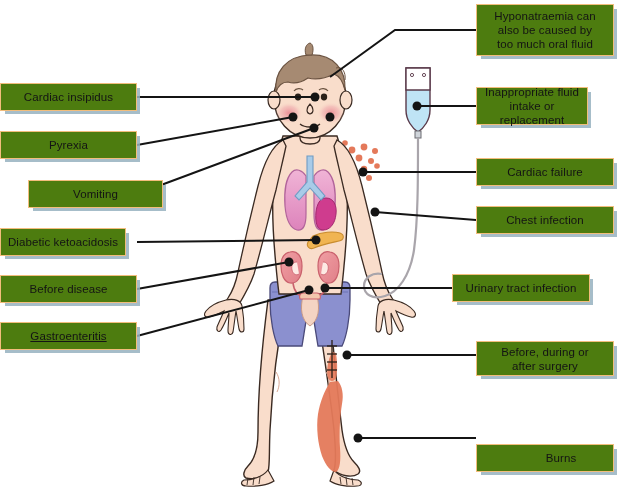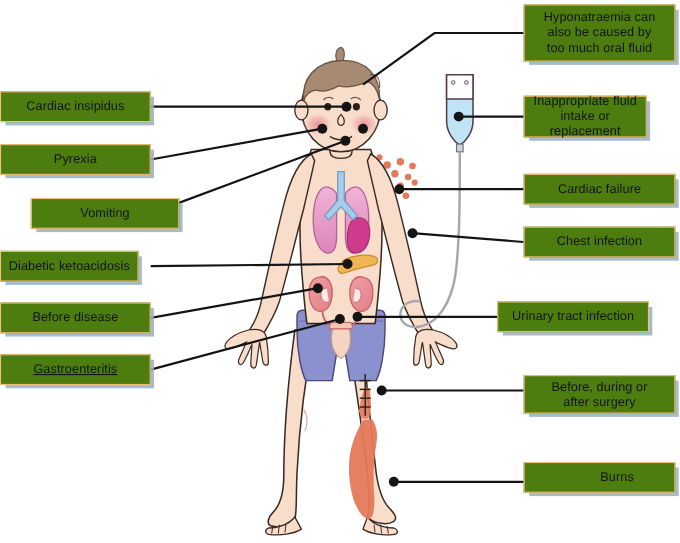--- a/index.html
+++ b/index.html
@@ -295,18 +295,18 @@
       <div class="callout-box" style="left: 476px; top: 206px; width: 138px; height: 28px;">
         <span>Chest infection</span>
       </div>
       <div class="callout-box" style="left: 452px; top: 274px; width: 138px; height: 28px;">
         <span>Urinary tract infection</span>
       </div>
       <div class="callout-box" style="left: 476px; top: 341px; width: 138px; height: 35px;">
         <span>Before, during or
 after surgery</span>
       </div>
-      <div class="callout-box" style="left: 476px; top: 420px; width: 138px; height: 28px; padding-left: 32px;">
+      <div class="callout-box" style="left: 476px; top: 444px; width: 138px; height: 28px; padding-left: 32px;">
         <span>Burns</span>
       </div>
     </div>
 
 </div>
 
 </body></html>

